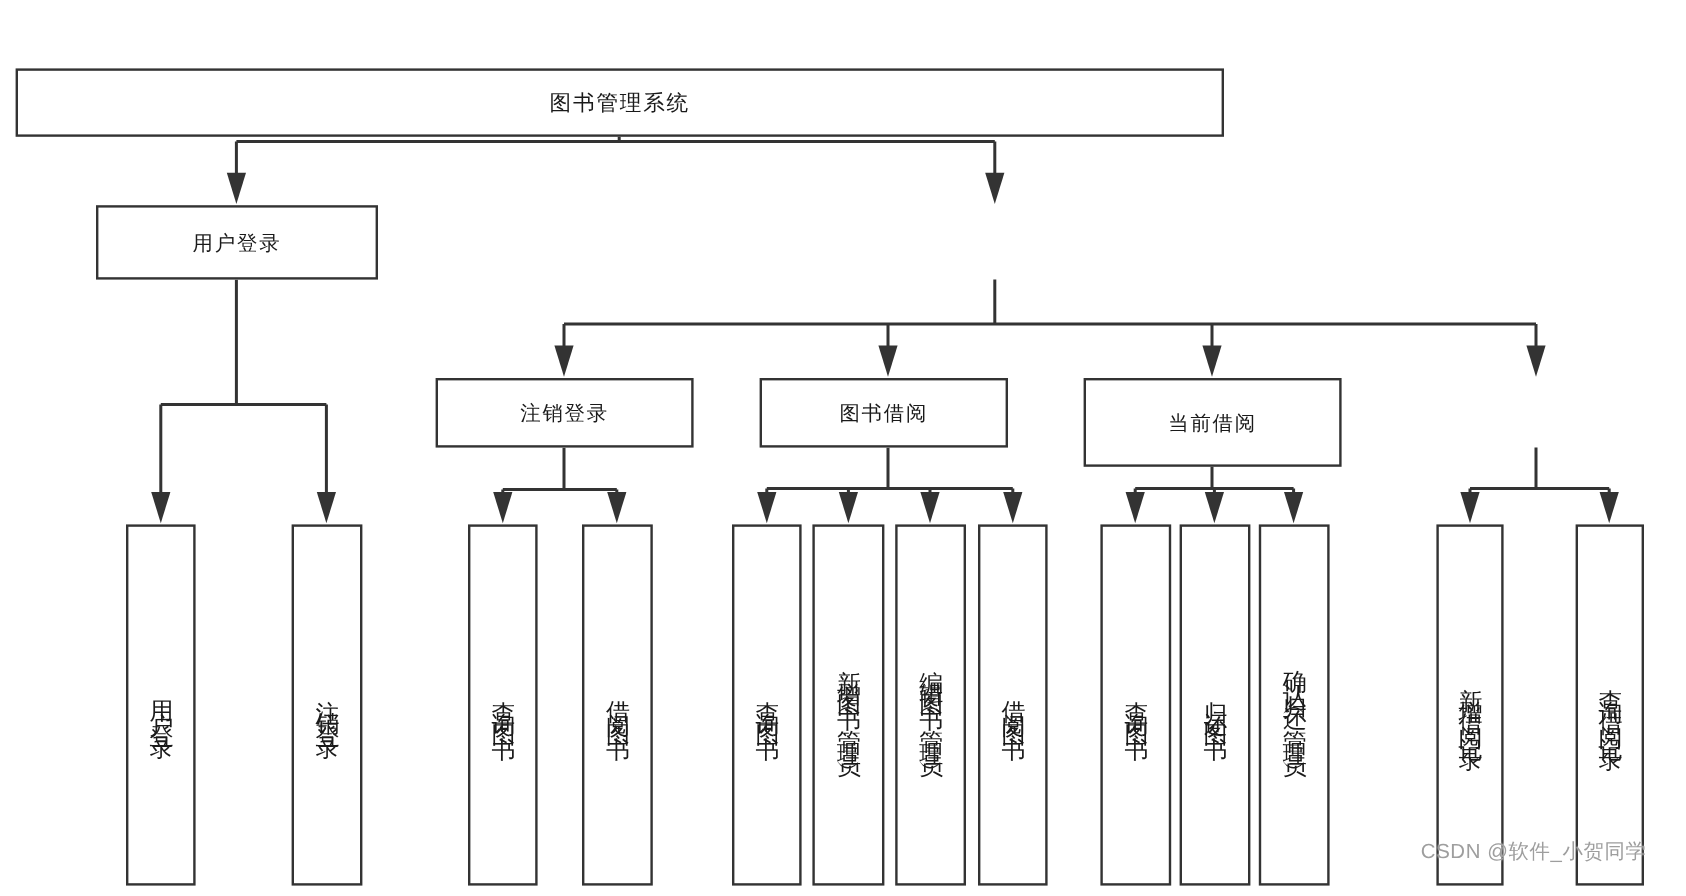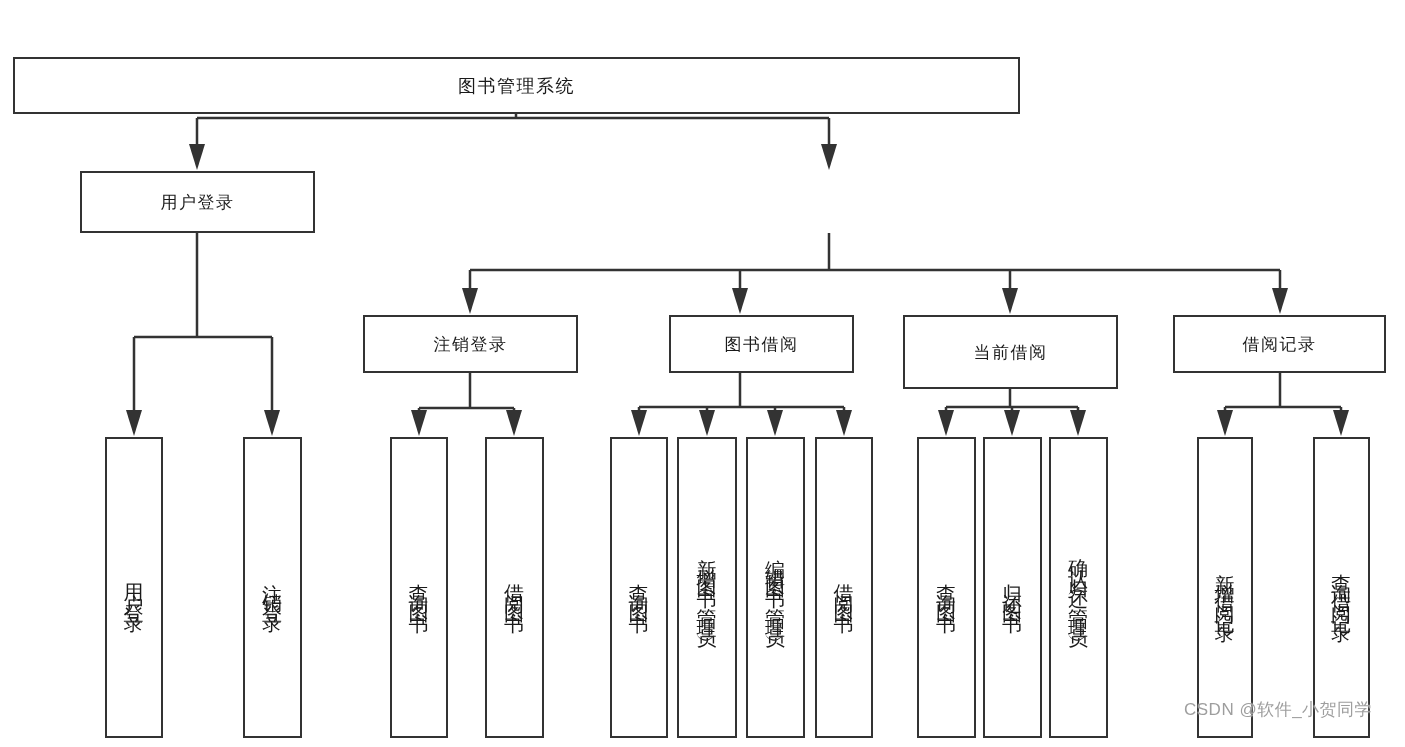--- a/index.html
+++ b/index.html
@@ -100,23 +100,22 @@
       <polygon points="1217,410 1233,410 1225,436"></polygon>
       <polygon points="1333,410 1349,410 1341,436"></polygon>
     </g>
   </svg>
 
   <div class="node hbox root" style="left:13px; top:13px; width:1007px; height:57px;margin-top:44px;">图书管理系统</div>
 
   <div class="node hbox" style="left:80px; top:171px; width:235px; height:62px;">用户登录</div>
 
   <div class="node hbox" style="left:363px; top:315px; width:215px; height:58px;">注销登录</div>
-  <div class="node hbox" style="left:633px; top:315px; width:185px; height:58px;margin-left:36px;">图书借阅</div>
+  <div class="node hbox" style="left:633px; top:315px; width:207px; height:58px;">图书借阅</div>
   <div class="node hbox" style="left:903px; top:315px; width:215px; height:74px;">当前借阅</div>
-  <div class="node hbox" style="left:1173px; top:315px; width:213px; height:58px;">借阅记录</div>
 
   <div class="node vbox" style="left:105px; width:58px;">用户登录</div>
   <div class="node vbox" style="left:243px; width:59px;">注销登录</div>
 
   <div class="node vbox" style="left:390px; width:58px;">查询图书</div>
   <div class="node vbox" style="left:485px; width:59px;">借阅图书</div>
 
   <div class="node vbox" style="left:610px; width:58px;">查询图书</div>
   <div class="node vbox" style="left:677px; width:60px;">新增图书（管理员）</div>
   <div class="node vbox" style="left:746px; width:59px;">编辑图书（管理员）</div>

